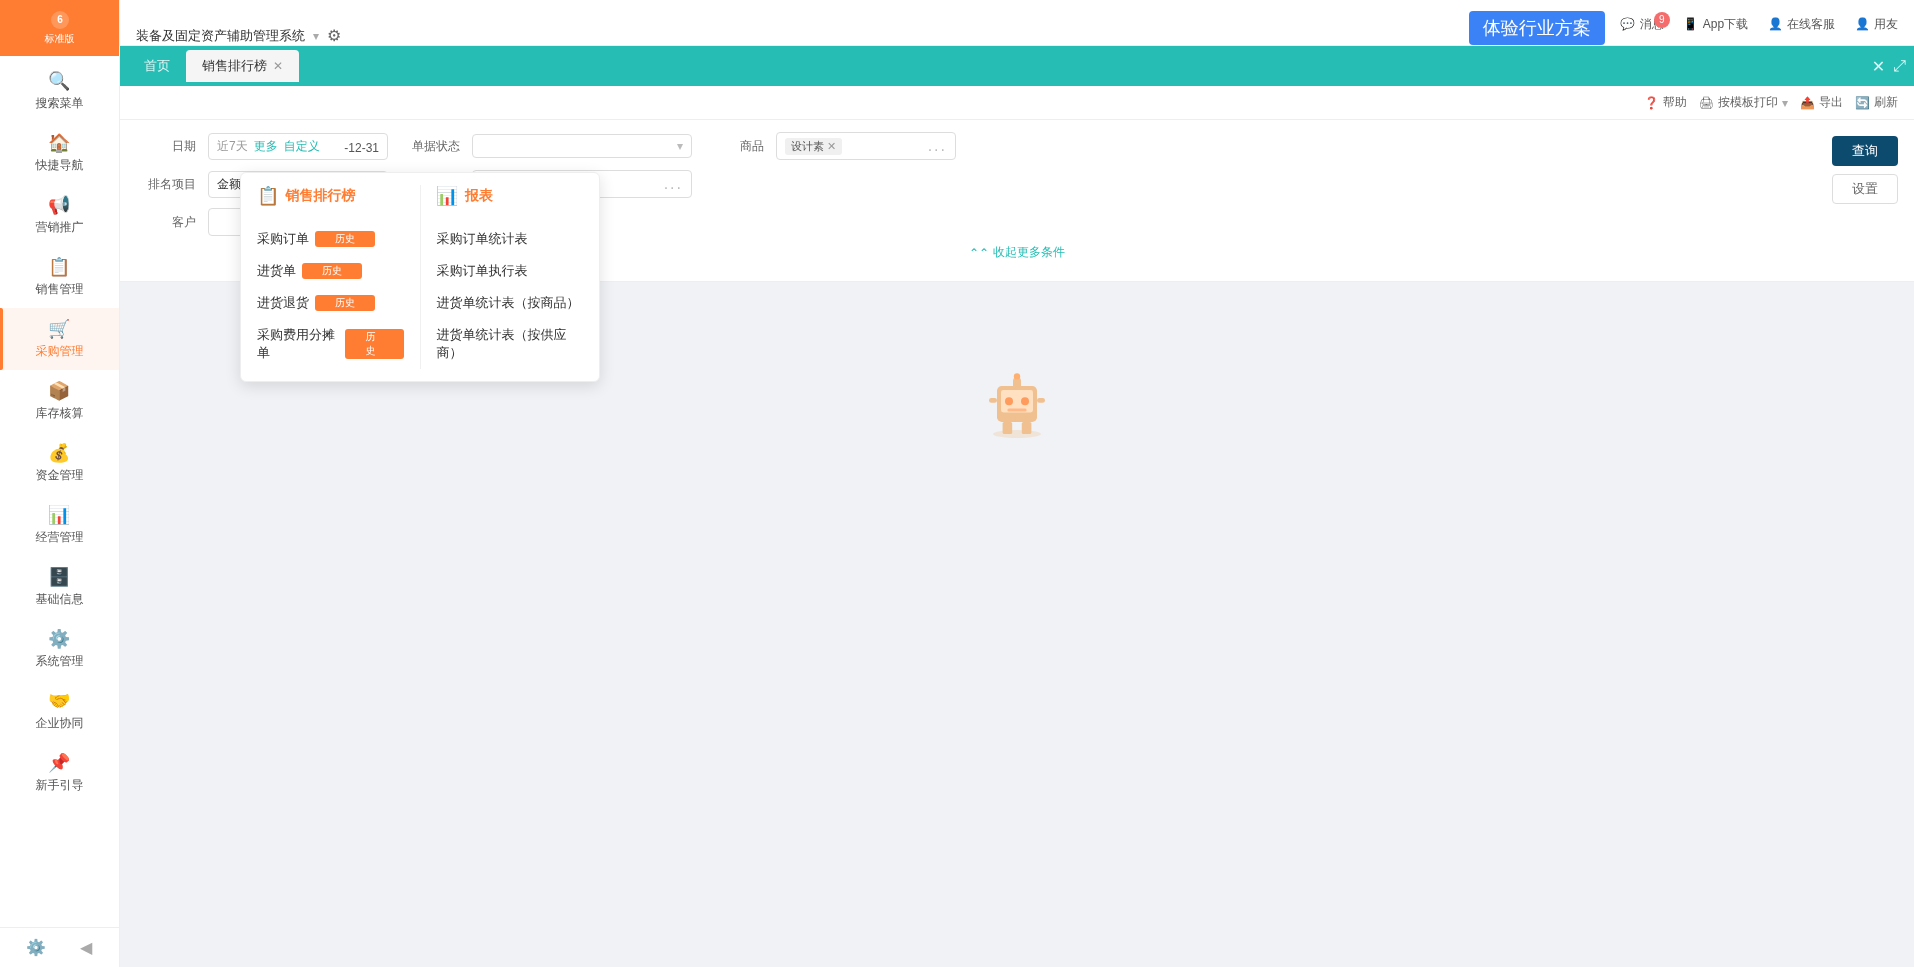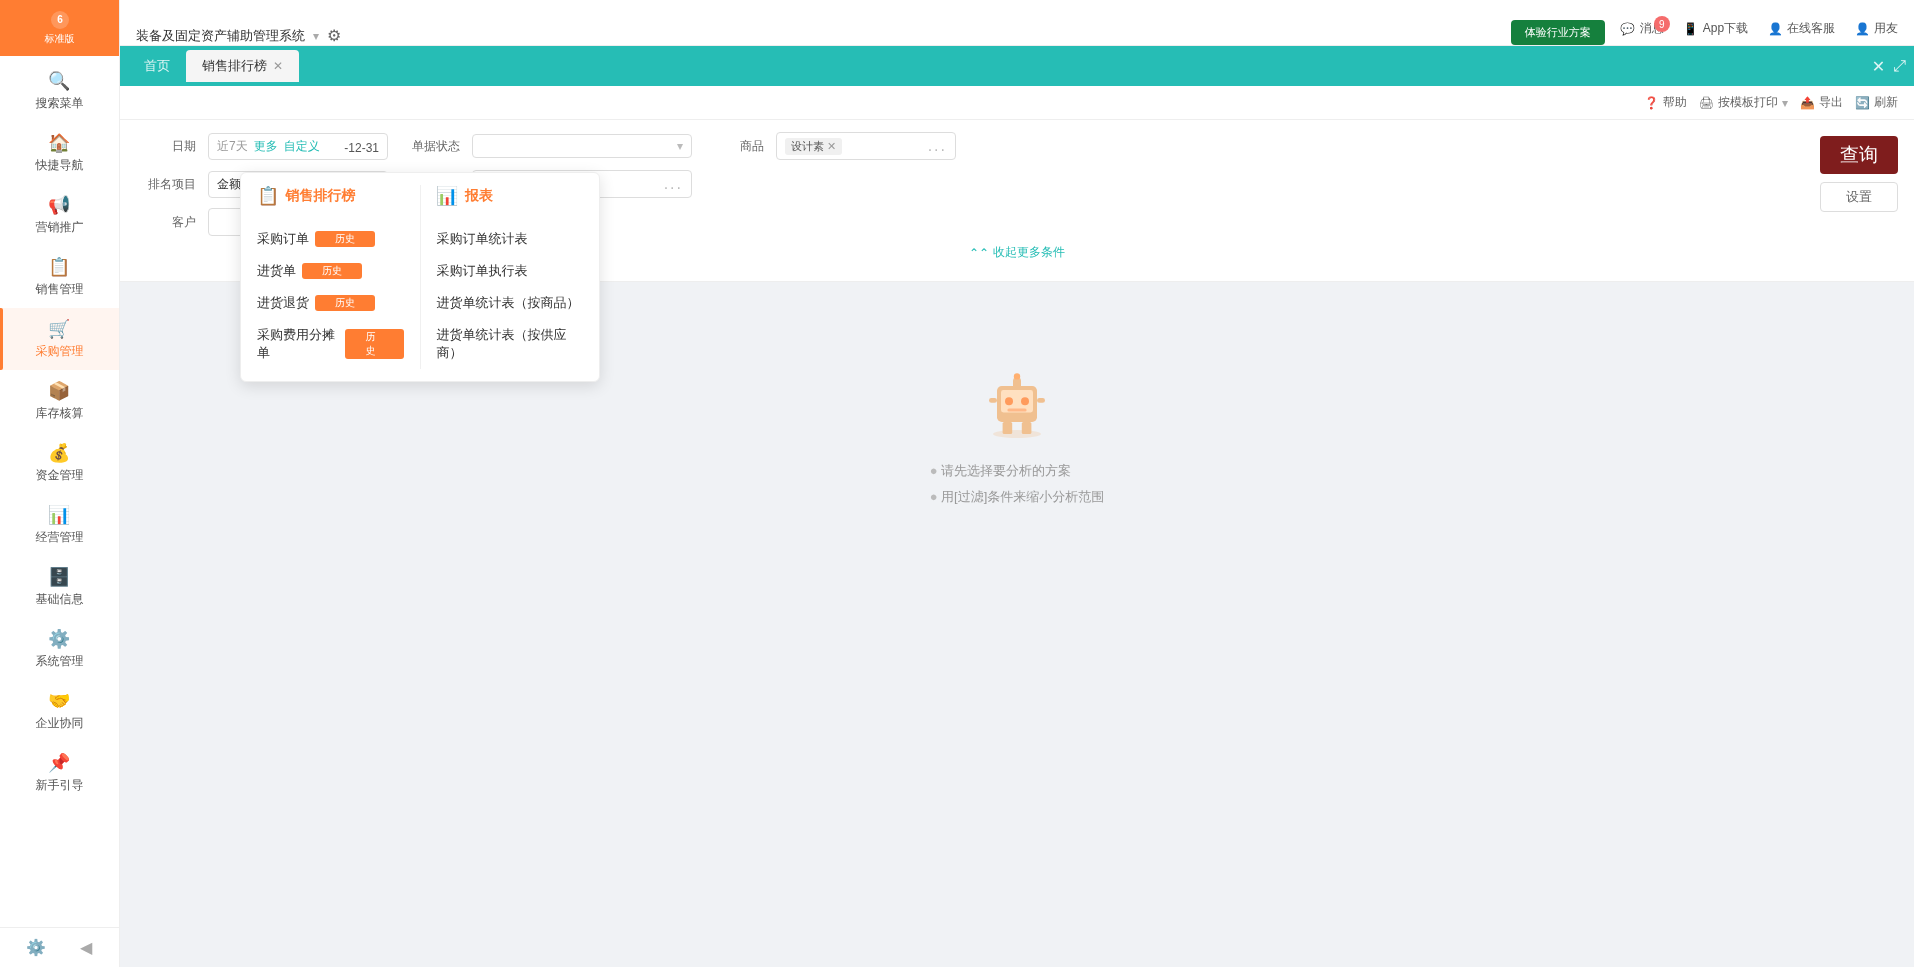--- a/index.html
+++ b/index.html
@@ -100,27 +100,27 @@
     .system-title {
       font-size: 13px;
       color: #333;
     }
     .top-header-actions {
       display: flex;
       align-items: center;
       gap: 16px;
     }
     .industry-btn {
-      background: #15803d;
+      background: #3b82f6;
       color: #fff;
       border: none;
       border-radius: 4px;
       padding: 5px 14px;
       cursor: pointer;
-      font-size: 11px;
+      font-size: 18px;
       margin-top: 8px;
     }
     .header-right-items {
       display: flex;
       align-items: center;
       gap: 20px;
     }
     .header-right-item {
       display: flex;
       align-items: center;
@@ -238,27 +238,27 @@
       font-size: 11px;
       color: #555;
       display: flex;
       align-items: center;
       gap: 3px;
     }
     .filter-tag-close { color: #999; cursor: pointer; }
     .filter-dots { color: #bbb; cursor: pointer; font-size: 16px; letter-spacing: 2px; }
 
     .query-btn {
-      background: #7f1d1d;
+      background: #0c4a6e;
       color: #fff;
       border: none;
       border-radius: 4px;
       padding: 6px 20px;
       cursor: pointer;
-      font-size: 19px;
+      font-size: 13px;
     }
     .settings-btn {
       background: #fff;
       color: #666;
       border: 1px solid #ddd;
       border-radius: 4px;
       padding: 5px 16px;
       cursor: pointer;
       font-size: 13px;
     }
@@ -576,24 +576,20 @@
         <circle cx="50" cy="49" r="5" fill="#ff7d32" opacity="0.7"></circle>
         <circle cx="70" cy="49" r="5" fill="#ff7d32" opacity="0.7"></circle>
         <rect x="48" y="58" width="24" height="4" rx="2" fill="#ff9050" opacity="0.5"></rect>
         <rect x="55" y="20" width="10" height="12" rx="3" fill="#f0c090"></rect>
         <circle cx="60" cy="18" r="4" fill="#ffb070"></circle>
         <rect x="25" y="45" width="10" height="6" rx="3" fill="#f0c090"></rect>
         <rect x="85" y="45" width="10" height="6" rx="3" fill="#f0c090"></rect>
         <rect x="42" y="75" width="12" height="15" rx="2" fill="#f0c090"></rect>
         <rect x="66" y="75" width="12" height="15" rx="2" fill="#f0c090"></rect>
       </svg>
-      <div class="empty-text">
-        <div class="empty-text-item">请先选择要分析的方案</div>
-        <div class="empty-text-item">用[过滤]条件来缩小分析范围</div>
-      </div>
     </div>
 
     <div class="dropdown-popup">
 
       <div class="dropdown-col">
         <div class="dropdown-col-title">
           <span class="dropdown-col-title-icon">📋</span>
           <span>销售排行榜</span>
         </div>
         <div class="dropdown-item">

